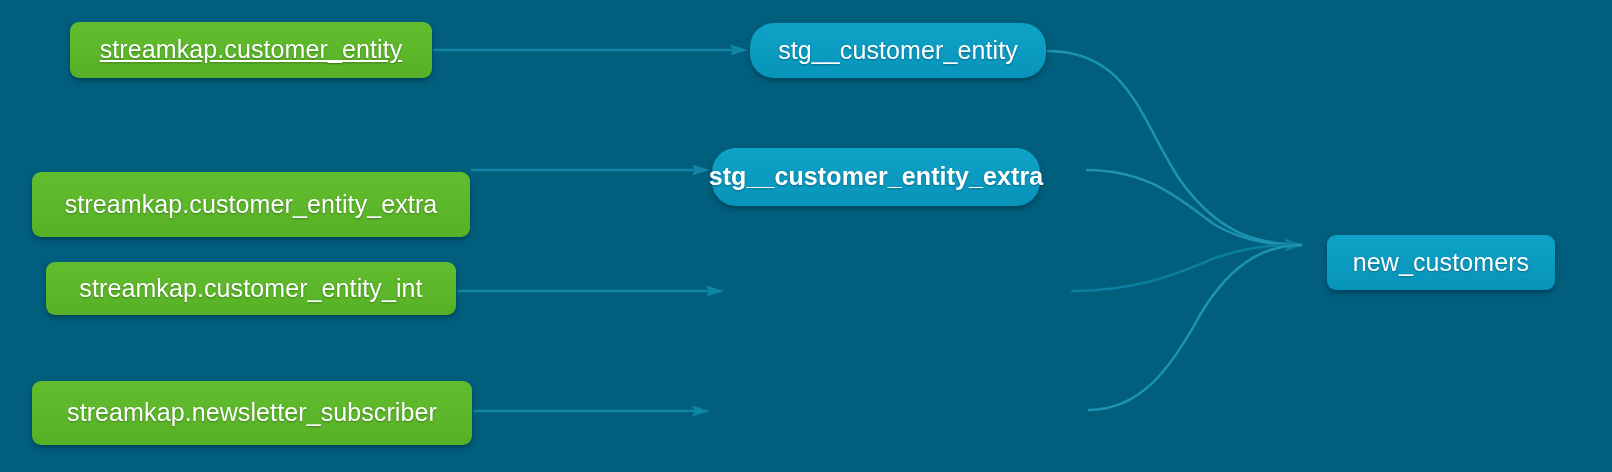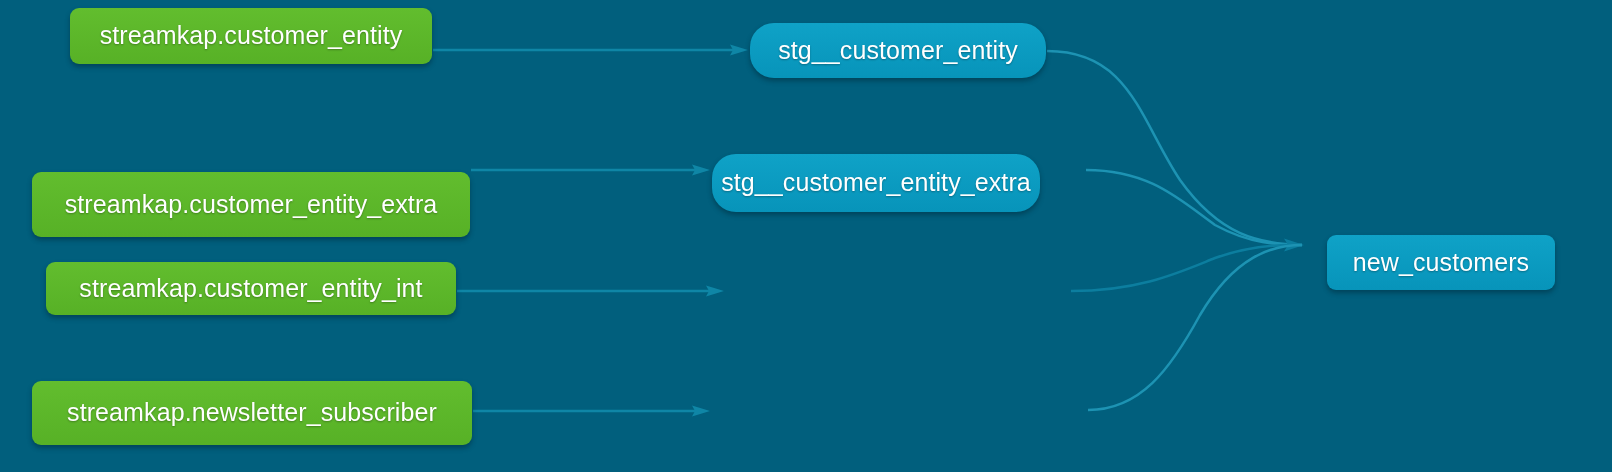--- a/index.html
+++ b/index.html
@@ -89,41 +89,41 @@
 
       <path d="M 1086 170 C 1150 170 1180 200 1215 225 C 1250 244 1278 245 1302 245" fill="none" stroke="#1d93b3" stroke-width="2.5"></path>
 
       <path d="M 1071 291 C 1140 291 1180 272 1215 258 C 1250 246 1278 245 1292 245" fill="none" stroke="#0c7e9f" stroke-width="2.5"></path>
       <path d="M 1304 245 L 1284 238.5 L 1288 245 L 1284 251.5 Z" fill="#0c7e9f"></path>
 
       <path d="M 1088 410 C 1140 410 1170 370 1200 315 C 1235 256 1272 245 1302 245" fill="none" stroke="#1d93b3" stroke-width="2.5"></path>
     </g>
   </svg>
 
-  <div class="node source" style="left:70px; top:8px; width:362px; height:56px;">
+  <div class="node source" style="left:70px; top:22px; width:362px; height:56px;text-decoration:underline;">
     <span class="node-label">streamkap.customer_entity</span>
   </div>
 
   <div class="node source" style="left:32px; top:140px; width:438px; height:65px;margin-top:32px;">
     <span class="node-label">streamkap.customer_entity_extra</span>
   </div>
 
   <div class="node source" style="left:46px; top:262px; width:410px; height:53px;">
     <span class="node-label">streamkap.customer_entity_int</span>
   </div>
 
   <div class="node source" style="left:32px; top:381px; width:440px; height:64px;">
     <span class="node-label">streamkap.newsletter_subscriber</span>
   </div>
 
   <div class="node staging" style="left:750px; top:23px; width:296px; height:55px;">
     <span class="node-label">stg__customer_entity</span>
   </div>
 
-  <div class="node staging" style="left:712px; top:154px; width:328px; height:58px;">
+  <div class="node staging" style="left:712px; top:148px; width:328px; height:58px;font-weight:bold;">
     <span class="node-label">stg__customer_entity_extra</span>
   </div>
 
 
 
   <div class="node model" style="left:1327px; top:218px; width:228px; height:55px;margin-top:17px;">
     <span class="node-label">new_customers</span>
   </div>
 
 </div>

